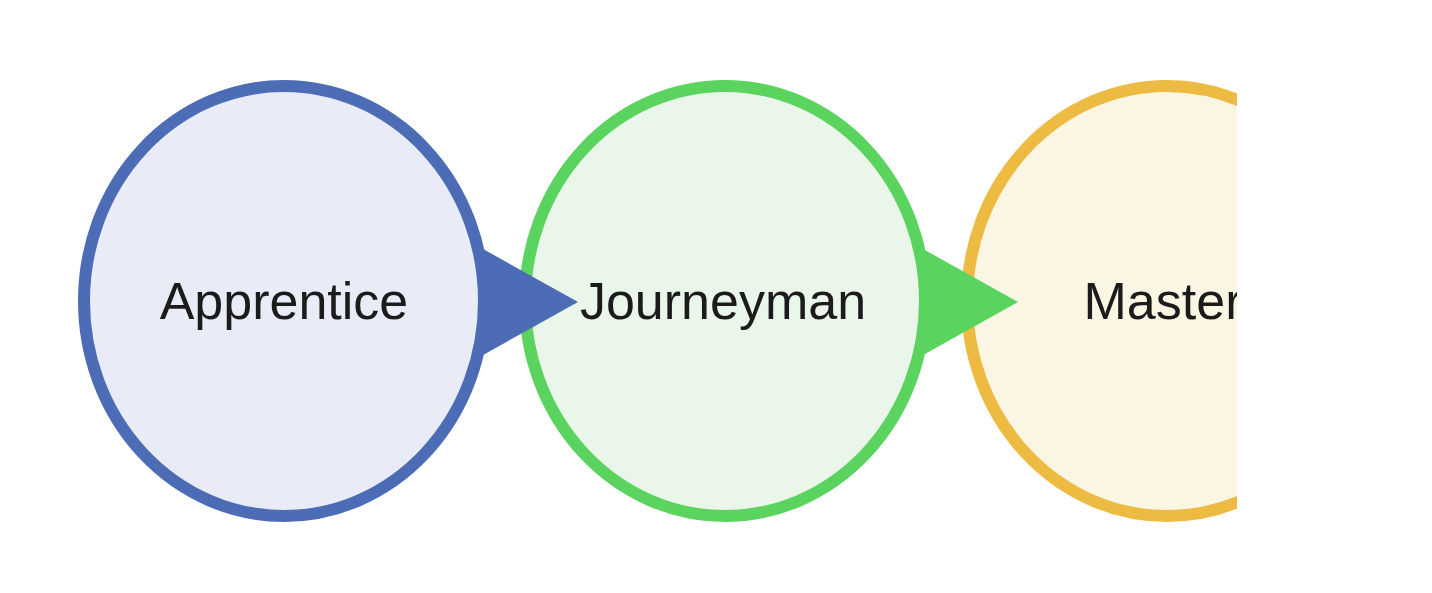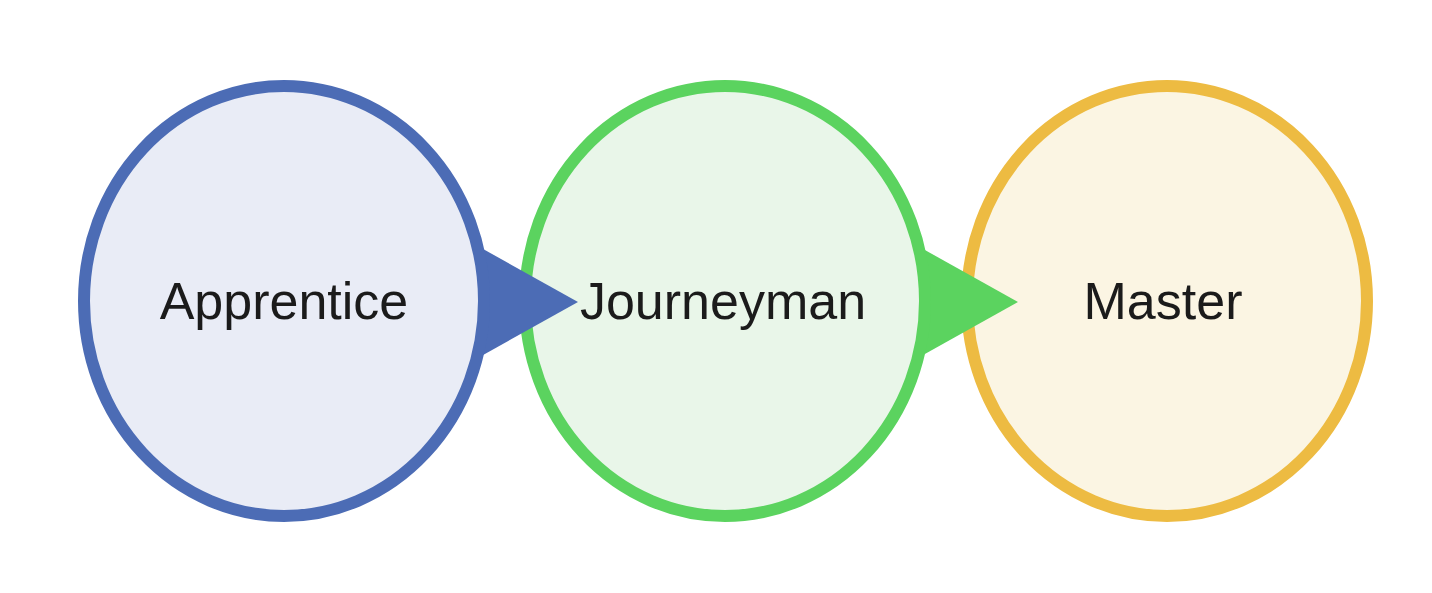--- a/index.html
+++ b/index.html
@@ -3,21 +3,21 @@
 <meta charset="utf-8">
 <style>
   html, body {
     margin: 0;
     padding: 0;
     background: #ffffff;
     font-family: "Liberation Sans", sans-serif;
   }
   .canvas {
     position: relative;
-    width: 1432px;
+    width: 1237px;
     height: 593px;
     background: #ffffff;
     overflow: hidden;
   }
   svg { display: block; }
   .stage-label {
     font-family: "Liberation Sans", sans-serif;
     font-size: 52px;
     font-weight: 400;
     text-anchor: middle;

